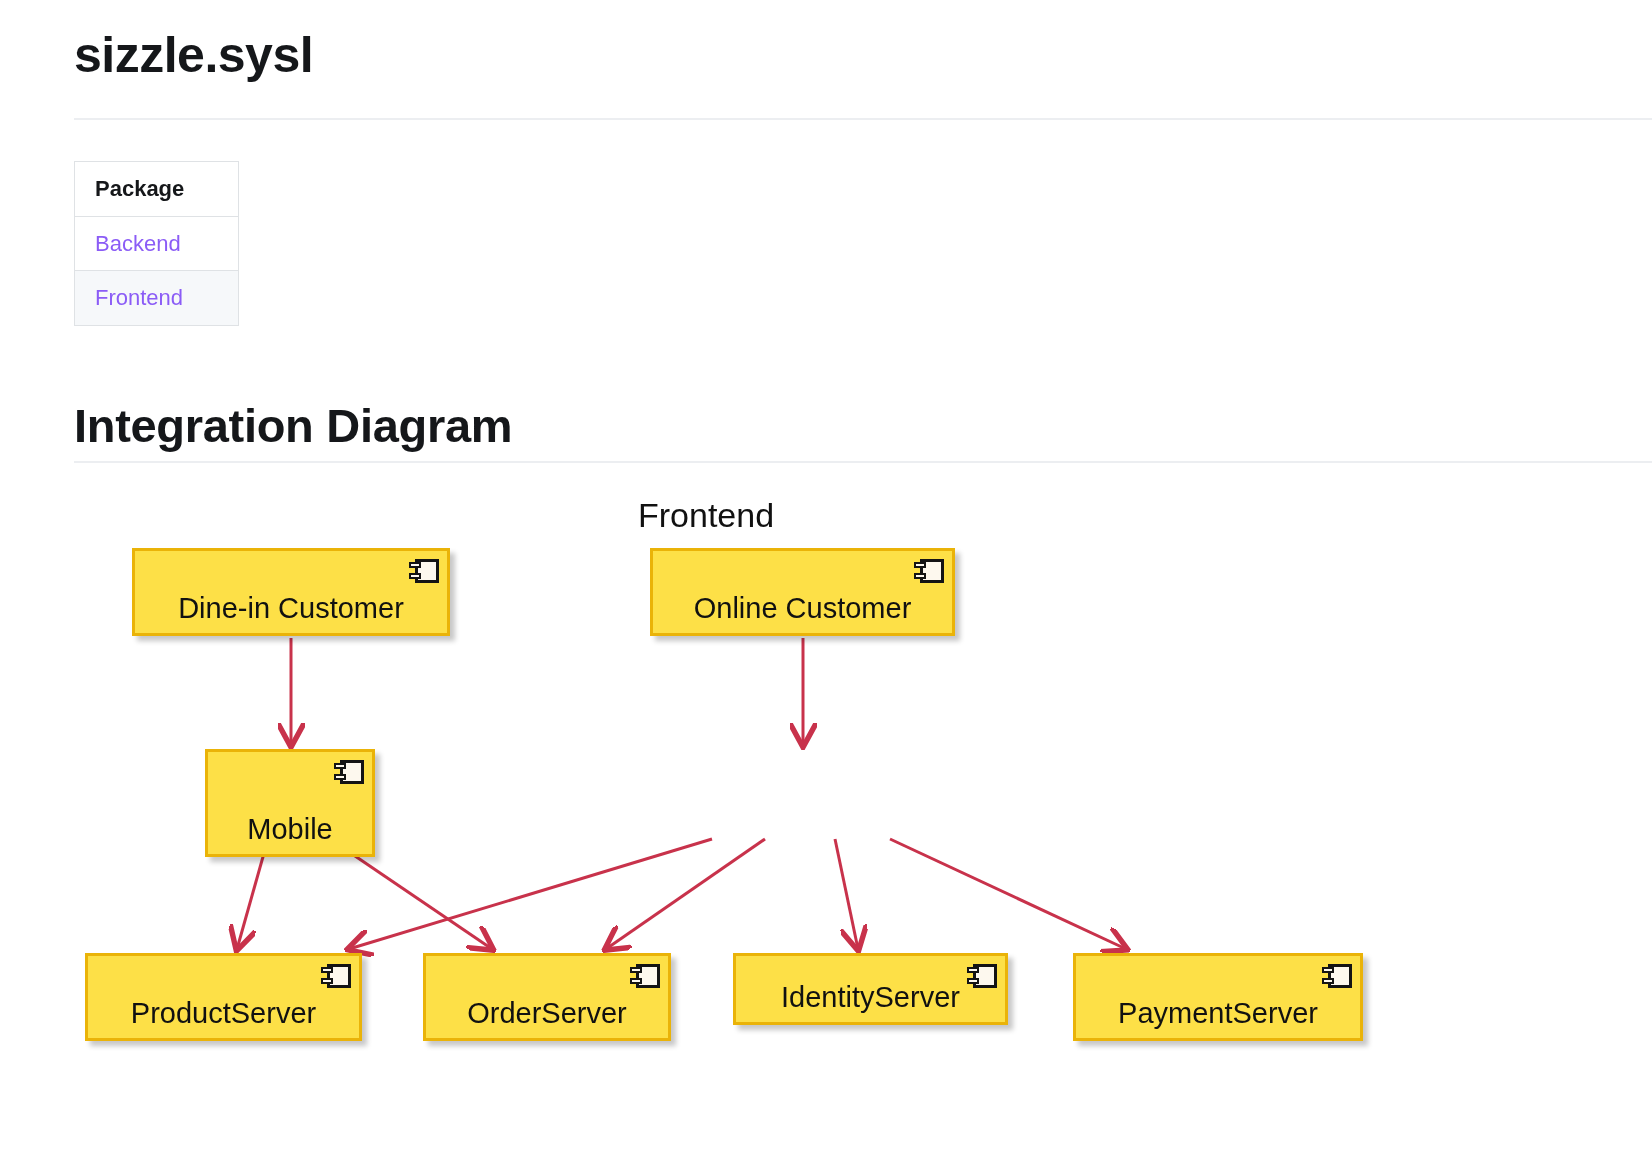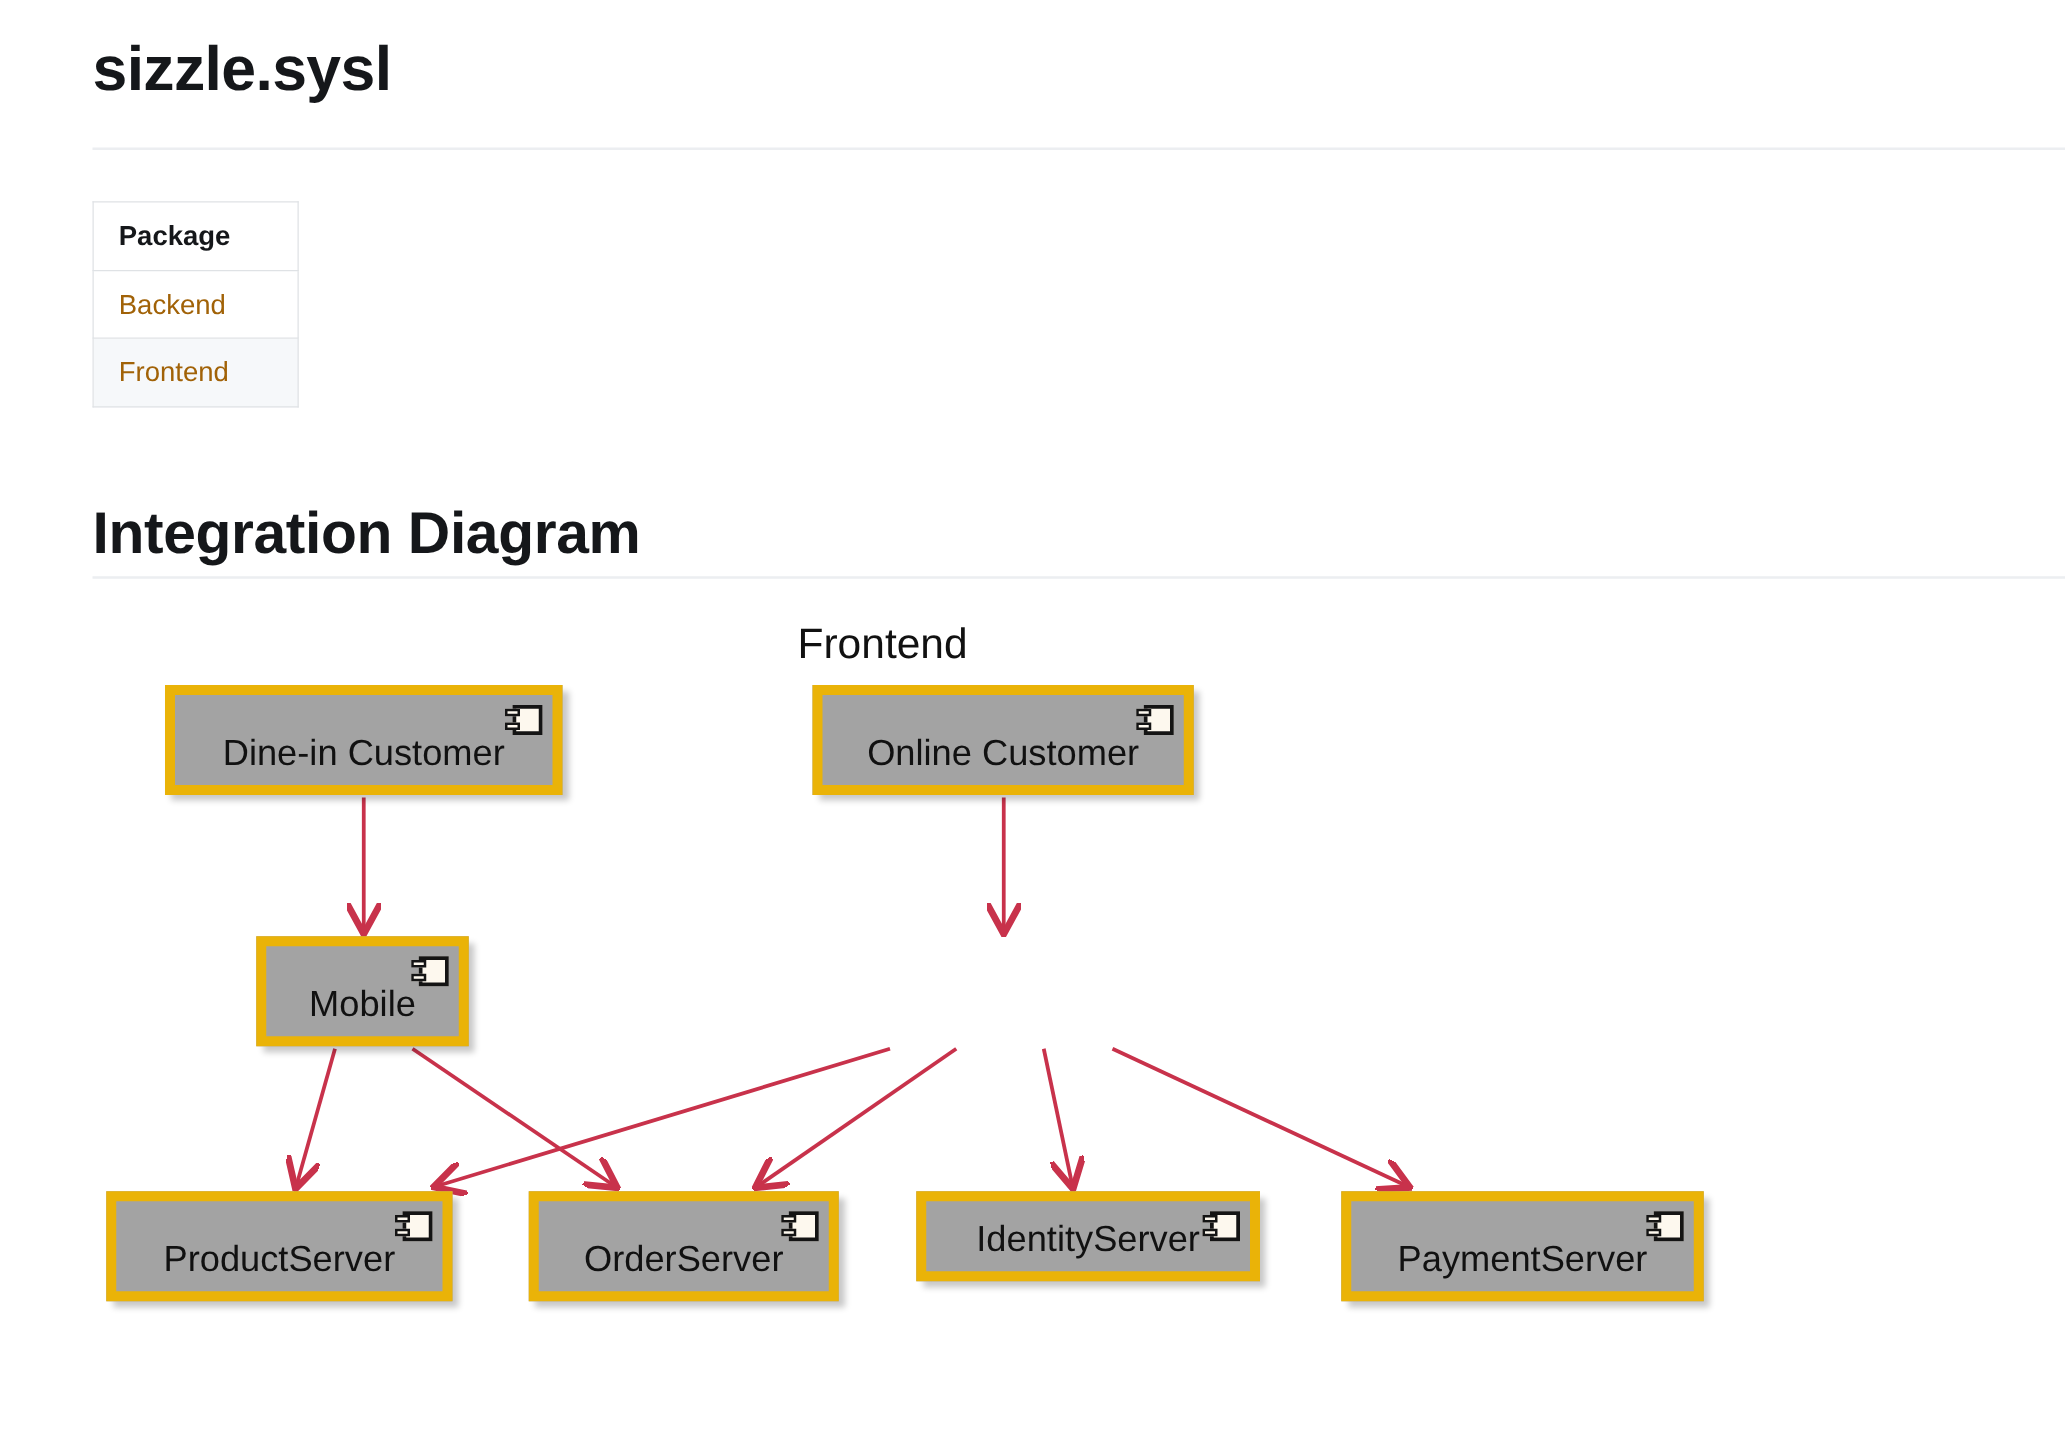--- a/index.html
+++ b/index.html
@@ -60,21 +60,21 @@
     font-weight: 700;
     color: #15171a;
     background: #ffffff;
   }
   .pkg-table td {
     font-weight: 400;
   }
   .pkg-table tr.row-even td { background: #ffffff; }
   .pkg-table tr.row-odd  td { background: #f6f8fa; }
   .pkg-link {
-    color: #a16207;
+    color: #8b5cf6;
     text-decoration: none;
     cursor: pointer;
     text-align: center;
   }
 
   
   .section-title {
     position: absolute;
     left: 74px;
     top: 400px;
@@ -111,22 +111,22 @@
     position: absolute;
     font-size: 34px;
     color: #111111;
     font-family: "Liberation Sans", sans-serif;
     white-space: nowrap;
   }
 
   
   .node {
     position: absolute;
-    background: #a3a3a3;
-    border: 8px solid #eab308;
+    background: #fde047;
+    border: 3px solid #eab308;
     box-shadow: 5px 5px 5px rgba(0,0,0,0.22);
   }
   .node-label {
     position: absolute;
     left: 0;
     right: 0;
     bottom: 8px;
     text-align: center;
     font-size: 29px;
     color: #111111;
@@ -233,21 +233,21 @@
 
     <div class="node" style="left:650px; top:78px; width:305px; height:88px;">
       <span class="comp-icon">
         <span class="body"></span>
           <span class="tab t1"></span>
           <span class="tab t2"></span>
       </span>
       <span class="node-label">Online Customer</span>
     </div>
 
-    <div class="node" style="left:205px; top:279px; width:170px; height:88px;">
+    <div class="node" style="left:205px; top:279px; width:170px; height:108px;">
       <span class="comp-icon">
         <span class="body"></span>
           <span class="tab t1"></span>
           <span class="tab t2"></span>
       </span>
       <span class="node-label">Mobile</span>
     </div>
 
 
     <div class="node" style="left:85px; top:483px; width:277px; height:88px;">

